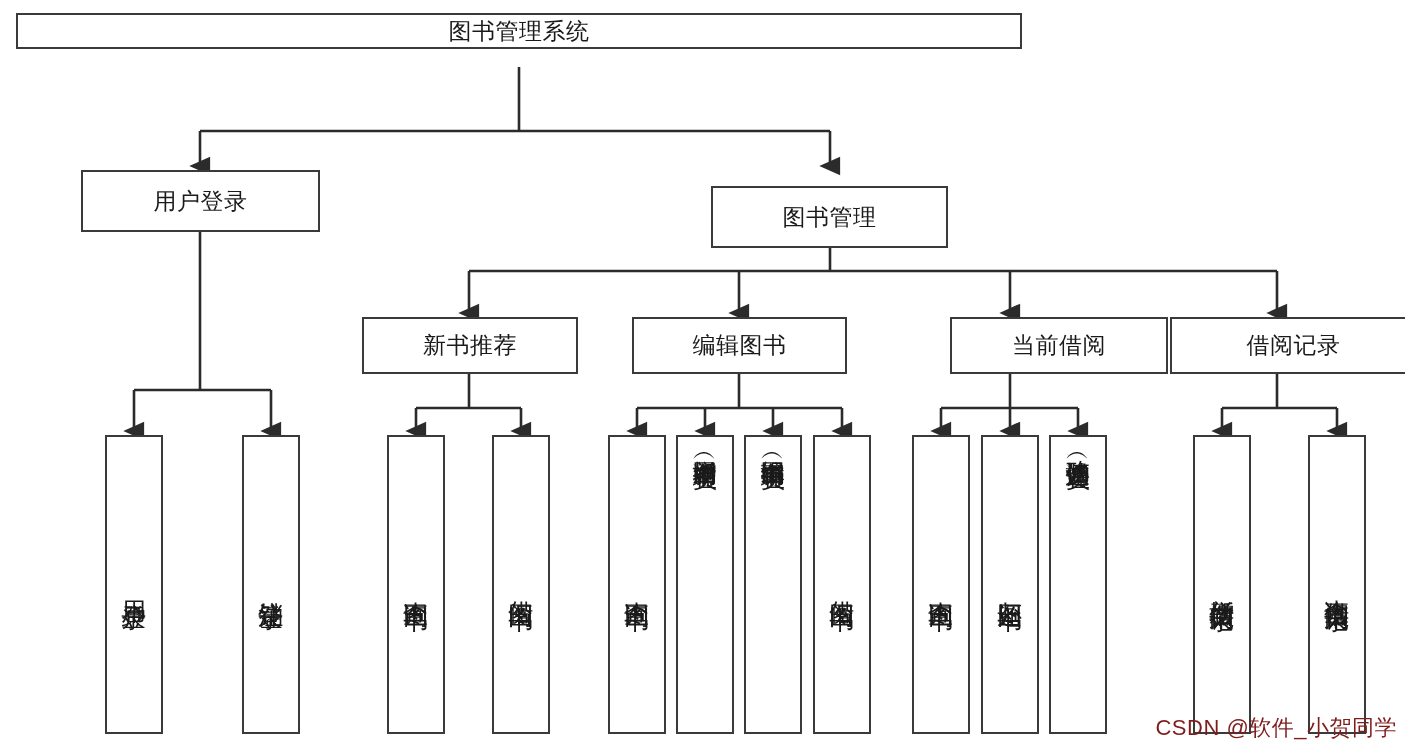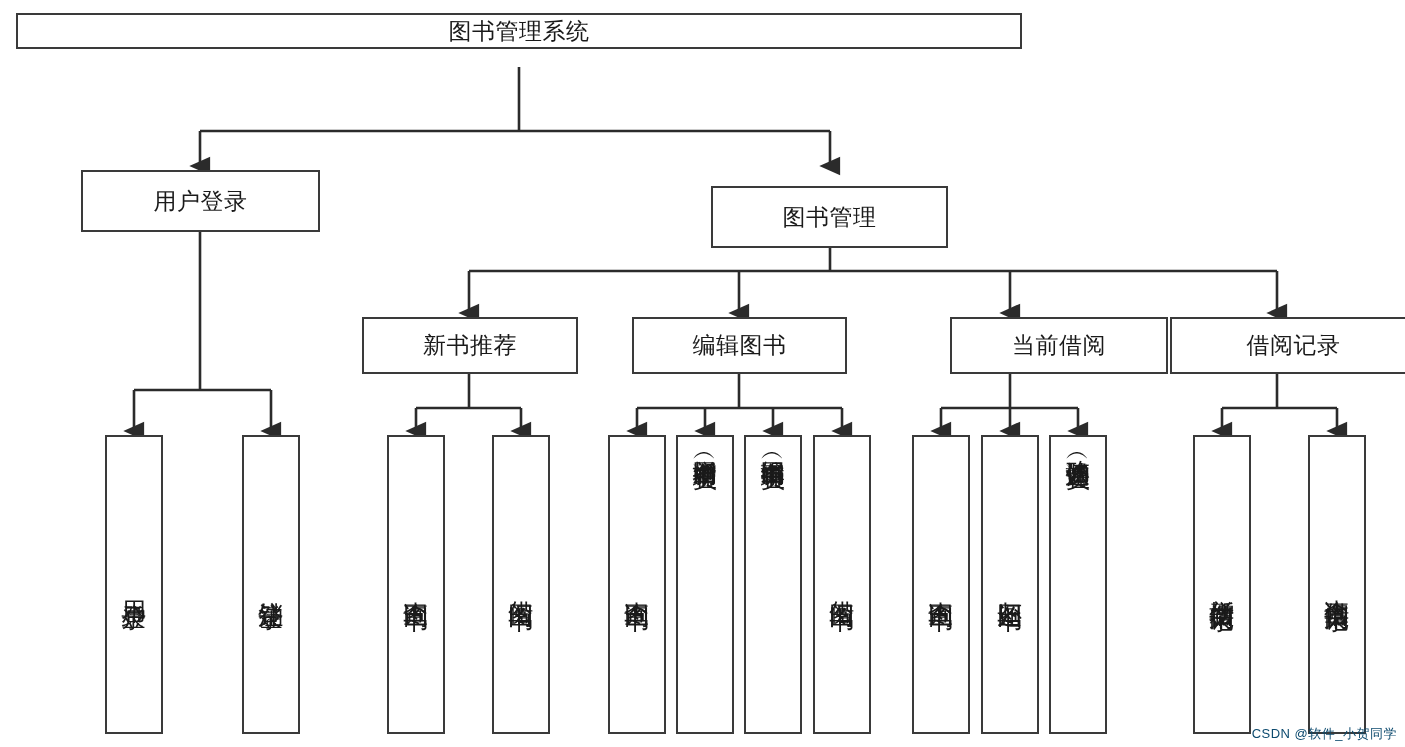--- a/index.html
+++ b/index.html
@@ -69,22 +69,22 @@
     font-size: 24px;
     letter-spacing: 1px;
   }
   .node.vertical.topalign {
     align-items: flex-start;
   }
   .watermark {
     position: absolute;
     right: 8px;
     bottom: 4px;
-    font-size: 13px;
-    color: #0c4a6e;
+    font-size: 22px;
+    color: #7f1d1d;
     white-space: nowrap;
     letter-spacing: 0.5px;
   }
 </style>
 </head>
 <body>
 
 <div id="diagram-root">
 
   <svg class="edges" viewBox="0 0 1405 747" xmlns="http://www.w3.org/2000/svg">

